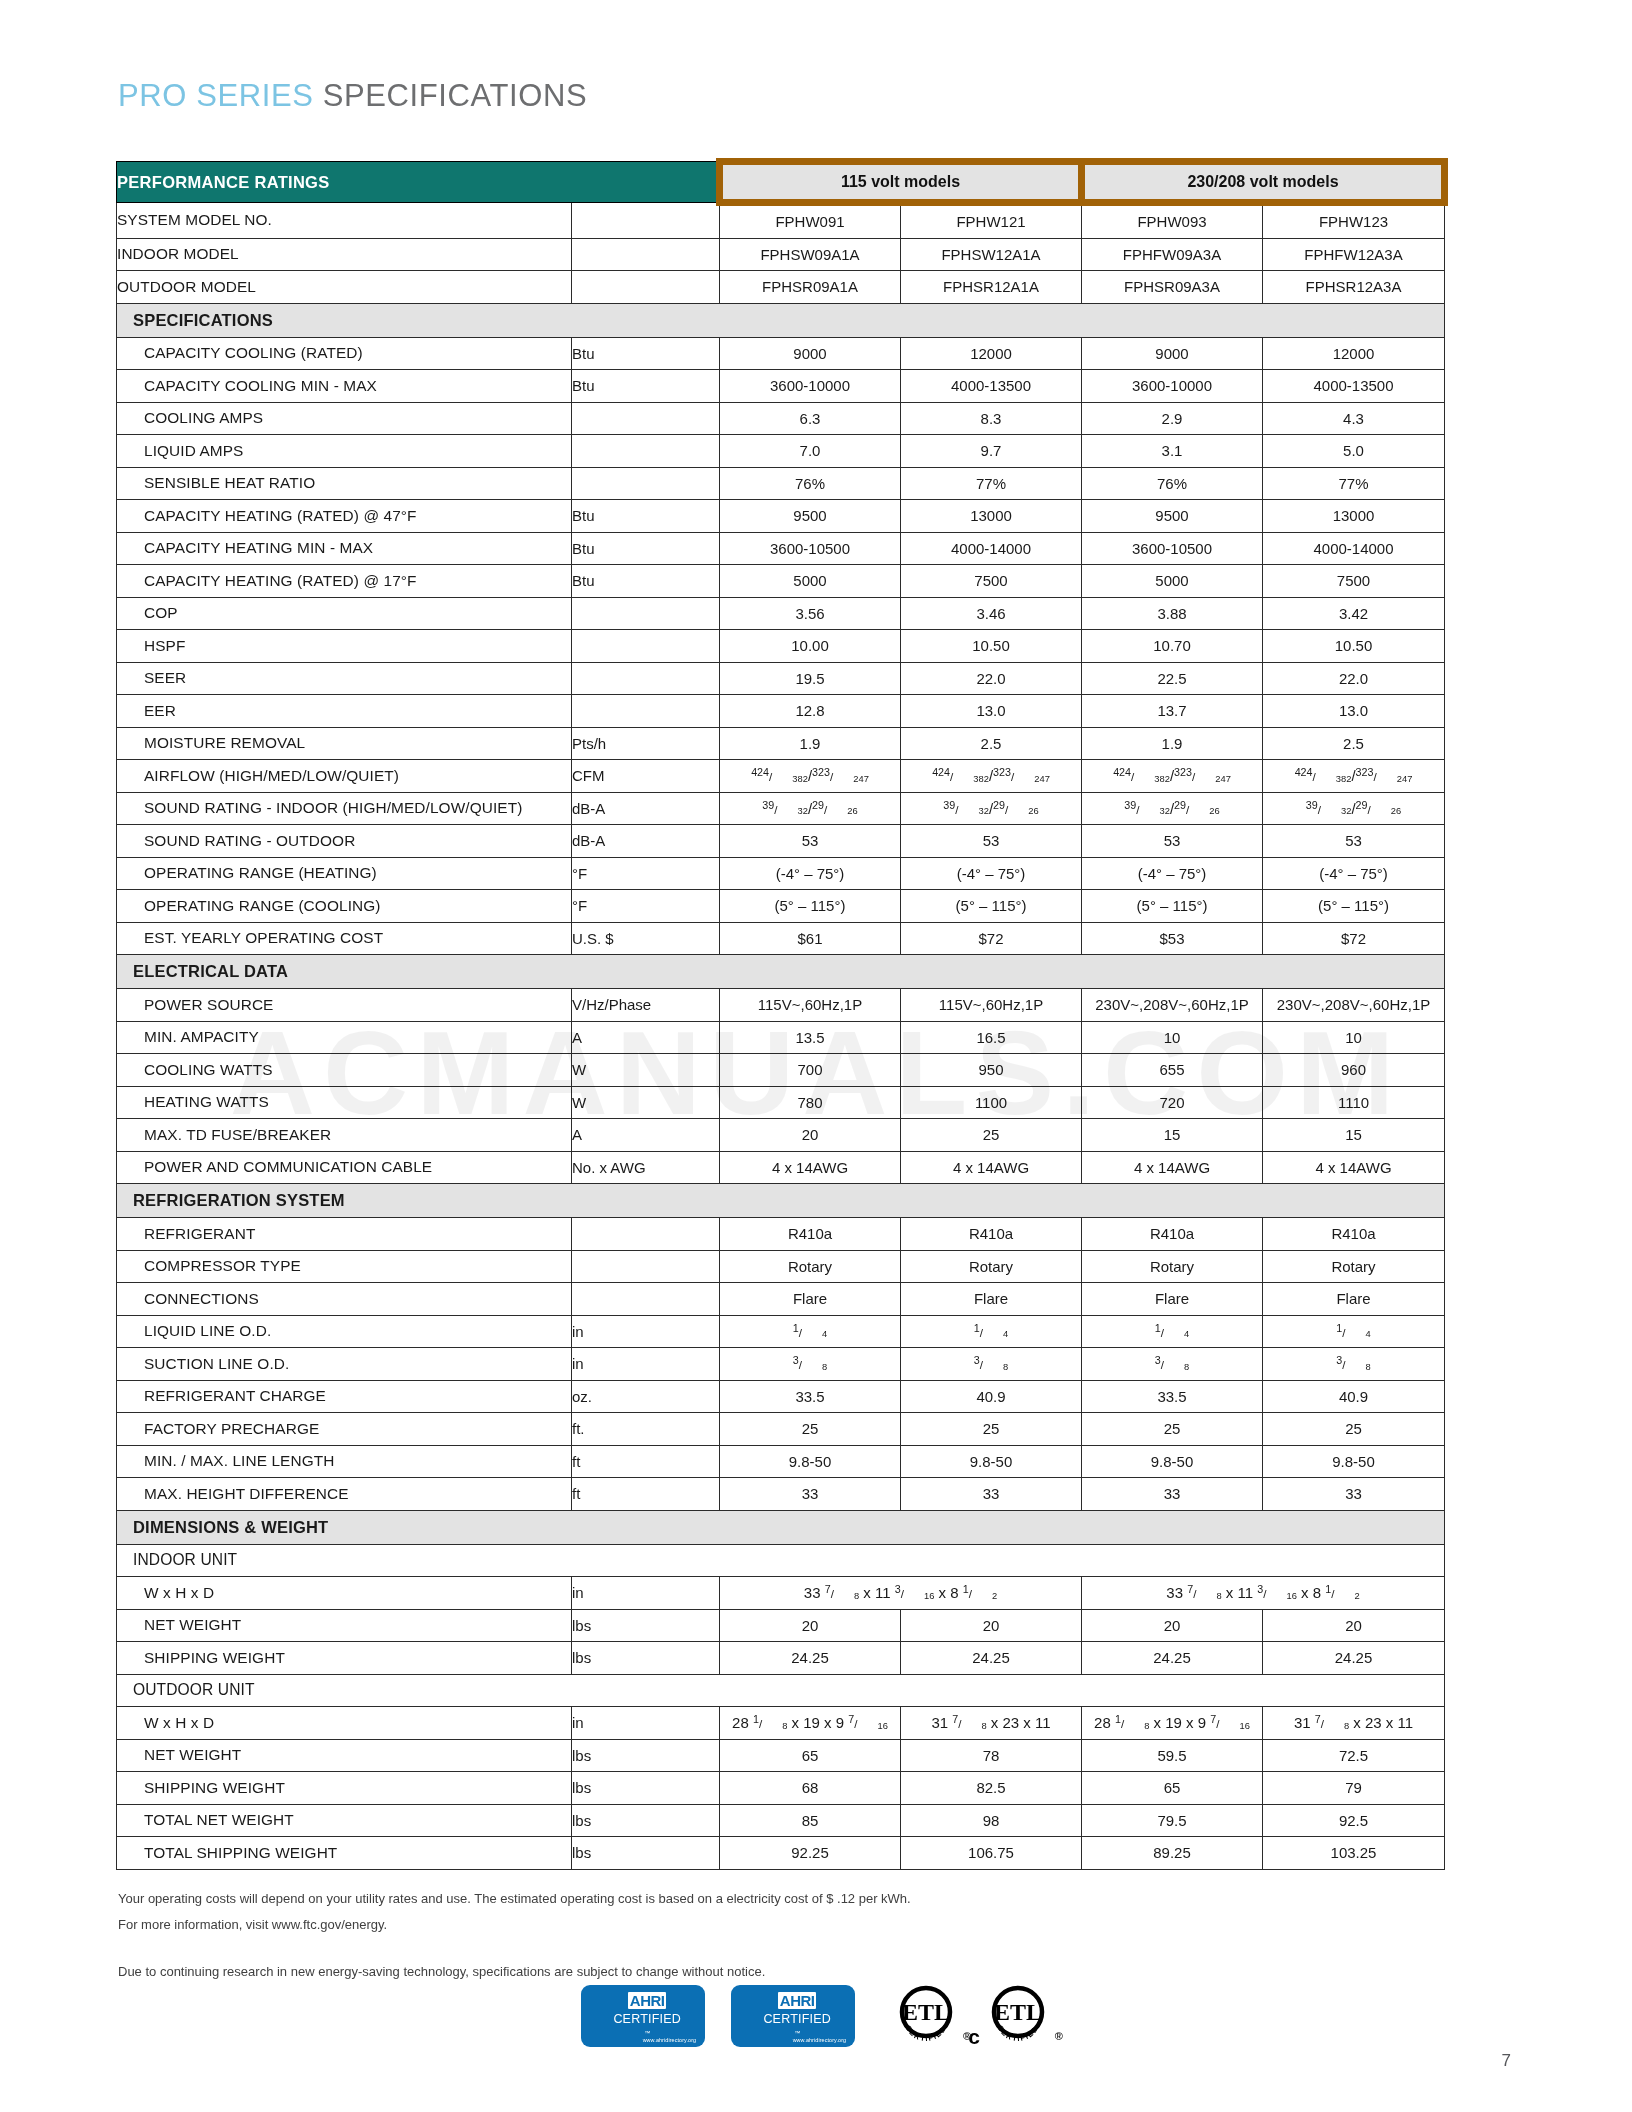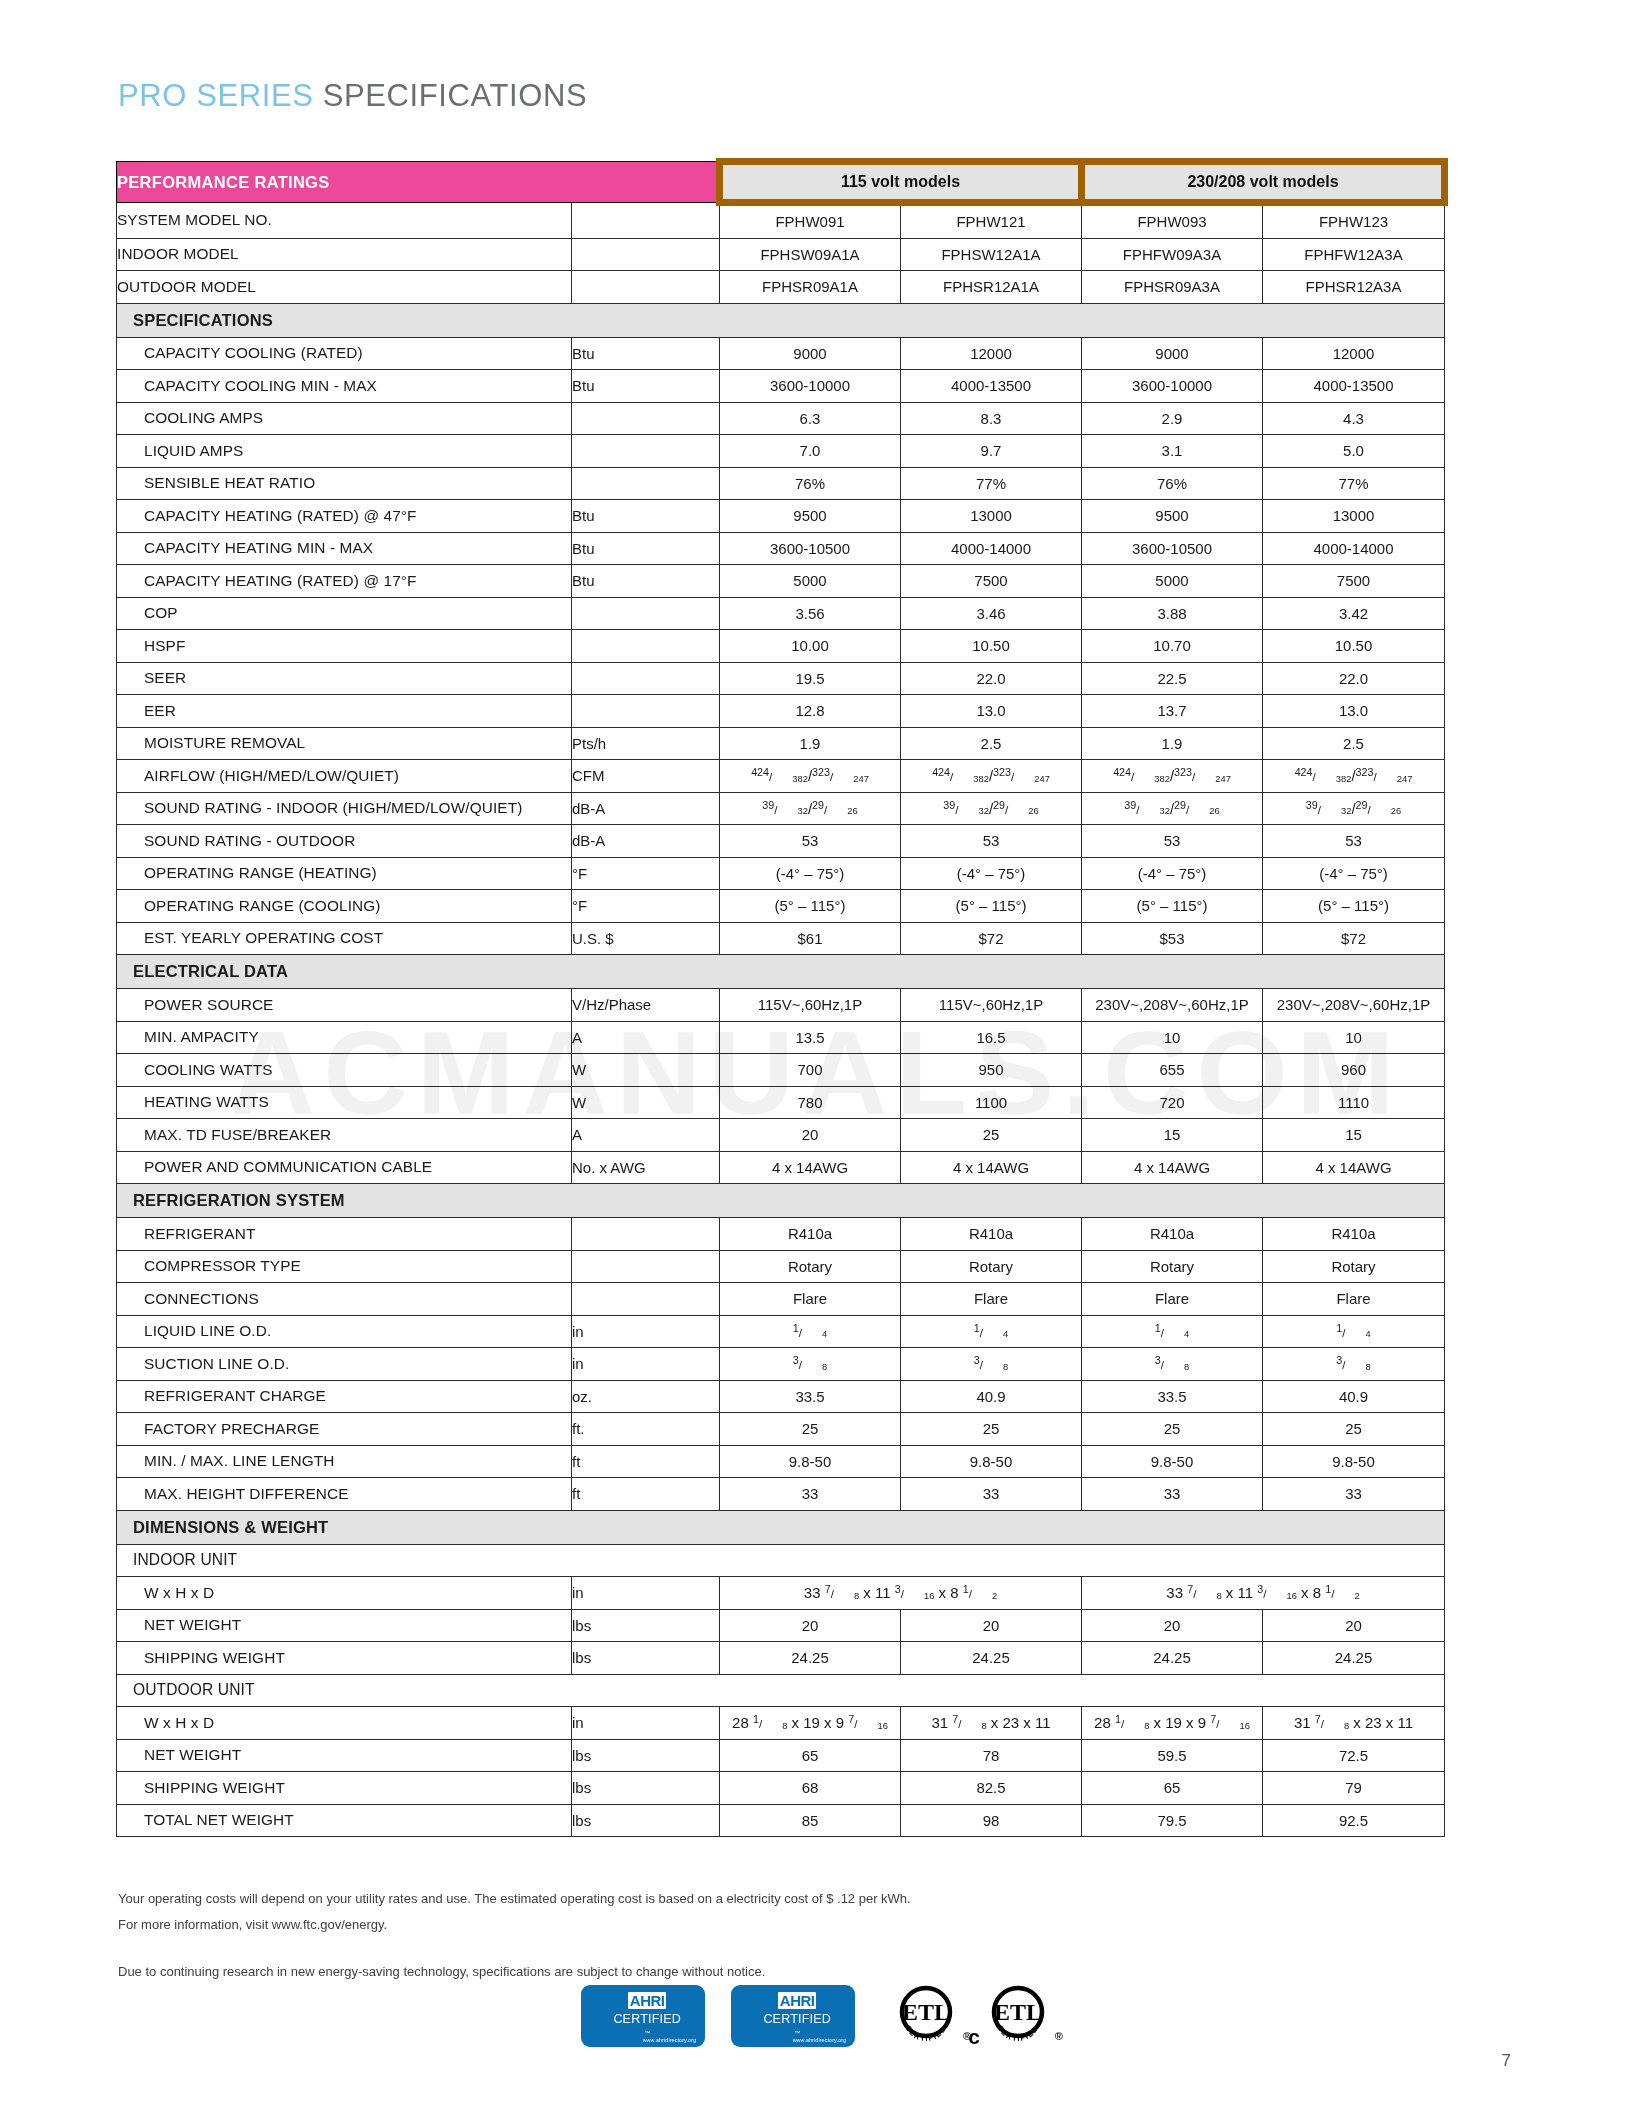--- a/index.html
+++ b/index.html
@@ -92,21 +92,21 @@
     padding-left: 4px;
     font-size: 15px;
   }
   .cell-val {
     text-align: center;
     font-size: 15px;
   }
 
   
   tr.hdr-black td {
-    background: #ec4899;
+    background: #0f766e;
     color: #ffffff;
     border-color: #000000;
     height: 34px;
   }
   tr.hdr-black td.cell-label {
     font-weight: 700;
     font-size: 16.5px;
     letter-spacing: 0.3px;
   }
   tr.hdr-black td.grp {
@@ -650,20 +650,28 @@
             <td class="cell-val">79</td>
           </tr>
           <tr>
             <td class="cell-label indent">TOTAL NET WEIGHT</td>
             <td class="cell-unit">lbs</td>
             <td class="cell-val">85</td>
             <td class="cell-val">98</td>
             <td class="cell-val">79.5</td>
             <td class="cell-val">92.5</td>
           </tr>
+          <tr>
+            <td class="cell-label indent">TOTAL SHIPPING WEIGHT</td>
+            <td class="cell-unit">lbs</td>
+            <td class="cell-val">92.25</td>
+            <td class="cell-val">106.75</td>
+            <td class="cell-val">89.25</td>
+            <td class="cell-val">103.25</td>
+          </tr>
         </tbody>
     </table>
   </div>
 
   <div class="notes">
     <div>Your operating costs will depend on your utility rates and use. The estimated operating cost is based on a electricity cost of $ .12 per kWh.</div>
     <div>For more information, visit www.ftc.gov/energy.</div>
     <div class="para2">Due to continuing research in new energy-saving technology, specifications are subject to change without notice.</div>
   </div>
 

